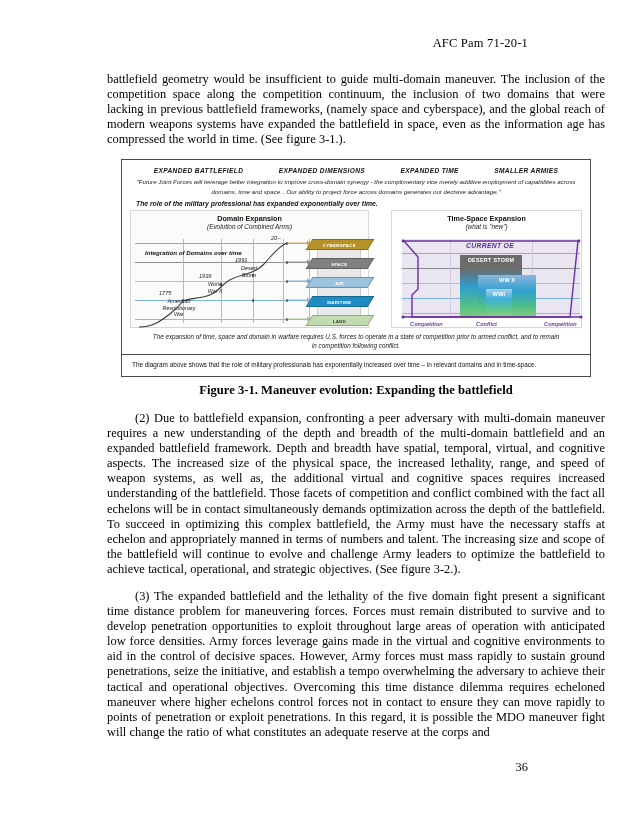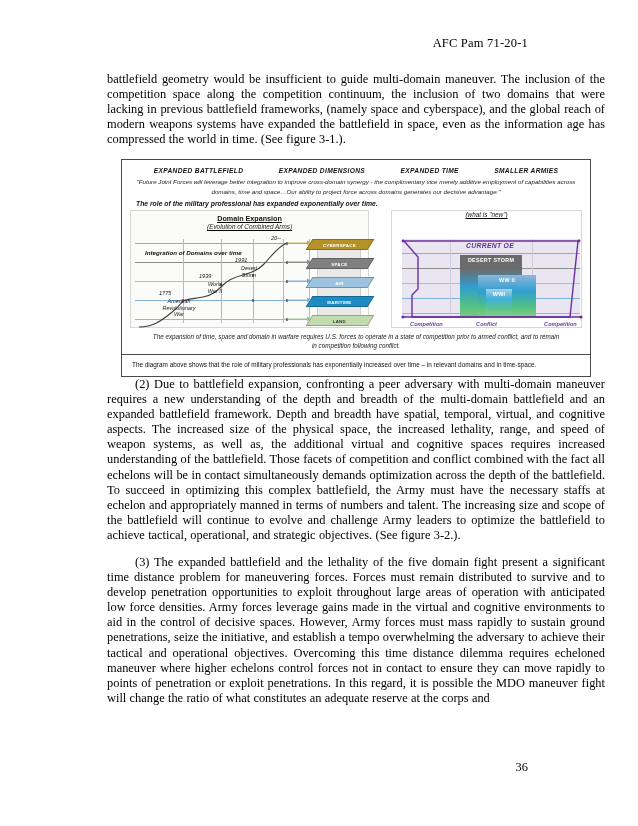--- a/index.html
+++ b/index.html
@@ -102,21 +102,20 @@
     font-weight: bold;
     font-size: 6.8px;
     color: #111;
     padding: 1px 0 3px 14px;
   }
   .charts-row {
     display: flex;
     gap: 16px;
     padding: 0 8px;
     align-items: center;
-    text-decoration: underline;
   }
   .chart-left {
     position: relative;
     width: 248px;
     height: 118px;
     background: #fbfbf9;
     border: 0.8px solid #d8d8d2;
     box-sizing: border-box;
   }
   .chart-right {
@@ -382,20 +381,21 @@
               <polygon points="176,26.5 180,29 176,31.5" fill="#8d8d8d"></polygon>
               <polygon points="176,45.5 180,48 176,50.5" fill="#6fa8d6"></polygon>
               <polygon points="176,64.5 180,67 176,69.5" fill="#7fb2d8"></polygon>
               <polygon points="176,83.5 180,86 176,88.5" fill="#9ec08a"></polygon>
             </svg>
 
           </div>
         </div>
 
         <div class="chart-right">
+          <div class="chart-title">Time-Space Expansion</div>
           <div class="chart-sub">(what is "new")</div>
 
           <div class="plot">
 
             <div style="position:absolute; left:10px; top:6px; width:178px; height:78px; background:#e9e6f2;"></div>
 
             <div class="gridline" style="left:10px; width:178px; top:20px; border-color:#c8a94a;"></div>
             <div class="gridline" style="left:10px; width:178px; top:35px; border-color:#8d8d8d;"></div>
             <div class="gridline" style="left:10px; width:178px; top:50px; border-color:#9cc3e0;"></div>
             <div class="gridline" style="left:10px; width:178px; top:65px; border-color:#7fb2d8;"></div>
@@ -435,20 +435,21 @@
           </div>
         </div>
 
       </div>
 
       <div class="fig-footnote">The expansion of time, space and domain in warfare requires U.S. forces  to operate in a state of competition prior to armed conflict, and to remain in competition following conflict.</div>
       <div class="fig-bottomnote">The diagram above shows that the role of military professionals has exponentially increased  over time – in relevant domains and in time-space.</div>
 
     </div>
 
+    <div class="fig-caption">Figure 3-1.  Maneuver evolution: Expanding the battlefield</div>
 
     <p class="para indent">(2)  Due to battlefield expansion, confronting a peer adversary with multi-domain maneuver requires a new understanding of the depth and breadth of the multi-domain battlefield and an expanded battlefield framework.  Depth and breadth have spatial, temporal, virtual, and cognitive aspects.  The increased size of the physical space, the increased lethality, range, and speed of weapon systems, as well as, the additional virtual and cognitive spaces requires increased understanding of the battlefield.  Those facets of competition and conflict combined with the fact all echelons will be in contact simultaneously demands optimization across the depth of the battlefield.  To succeed in optimizing this complex battlefield, the Army must have the necessary staffs at echelon and appropriately manned in terms of numbers and talent.  The increasing size and scope of the battlefield will continue to evolve and challenge Army leaders to optimize the battlefield to achieve tactical, operational, and strategic objectives.  (See figure 3-2.).</p>
     <p class="para indent">(3)  The expanded battlefield and the lethality of the five domain fight present a significant time distance problem for maneuvering forces.  Forces must remain distributed to survive and to develop penetration opportunities to exploit throughout large areas of operation with anticipated low force densities.  Army forces leverage gains made in the virtual and cognitive environments to aid in the control of decisive spaces.  However, Army forces must mass rapidly to sustain ground penetrations, seize the initiative, and establish a tempo overwhelming the adversary to achieve their tactical and operational objectives.  Overcoming this time distance dilemma requires echeloned maneuver where higher echelons control forces not in contact to ensure they can move rapidly to points of penetration or exploit penetrations.  In this regard, it is possible the MDO maneuver fight will change the ratio of what constitutes an adequate reserve at the corps and</p>
 
   </div>
 
   <div class="page-num">36</div>
 
 </div>
 

